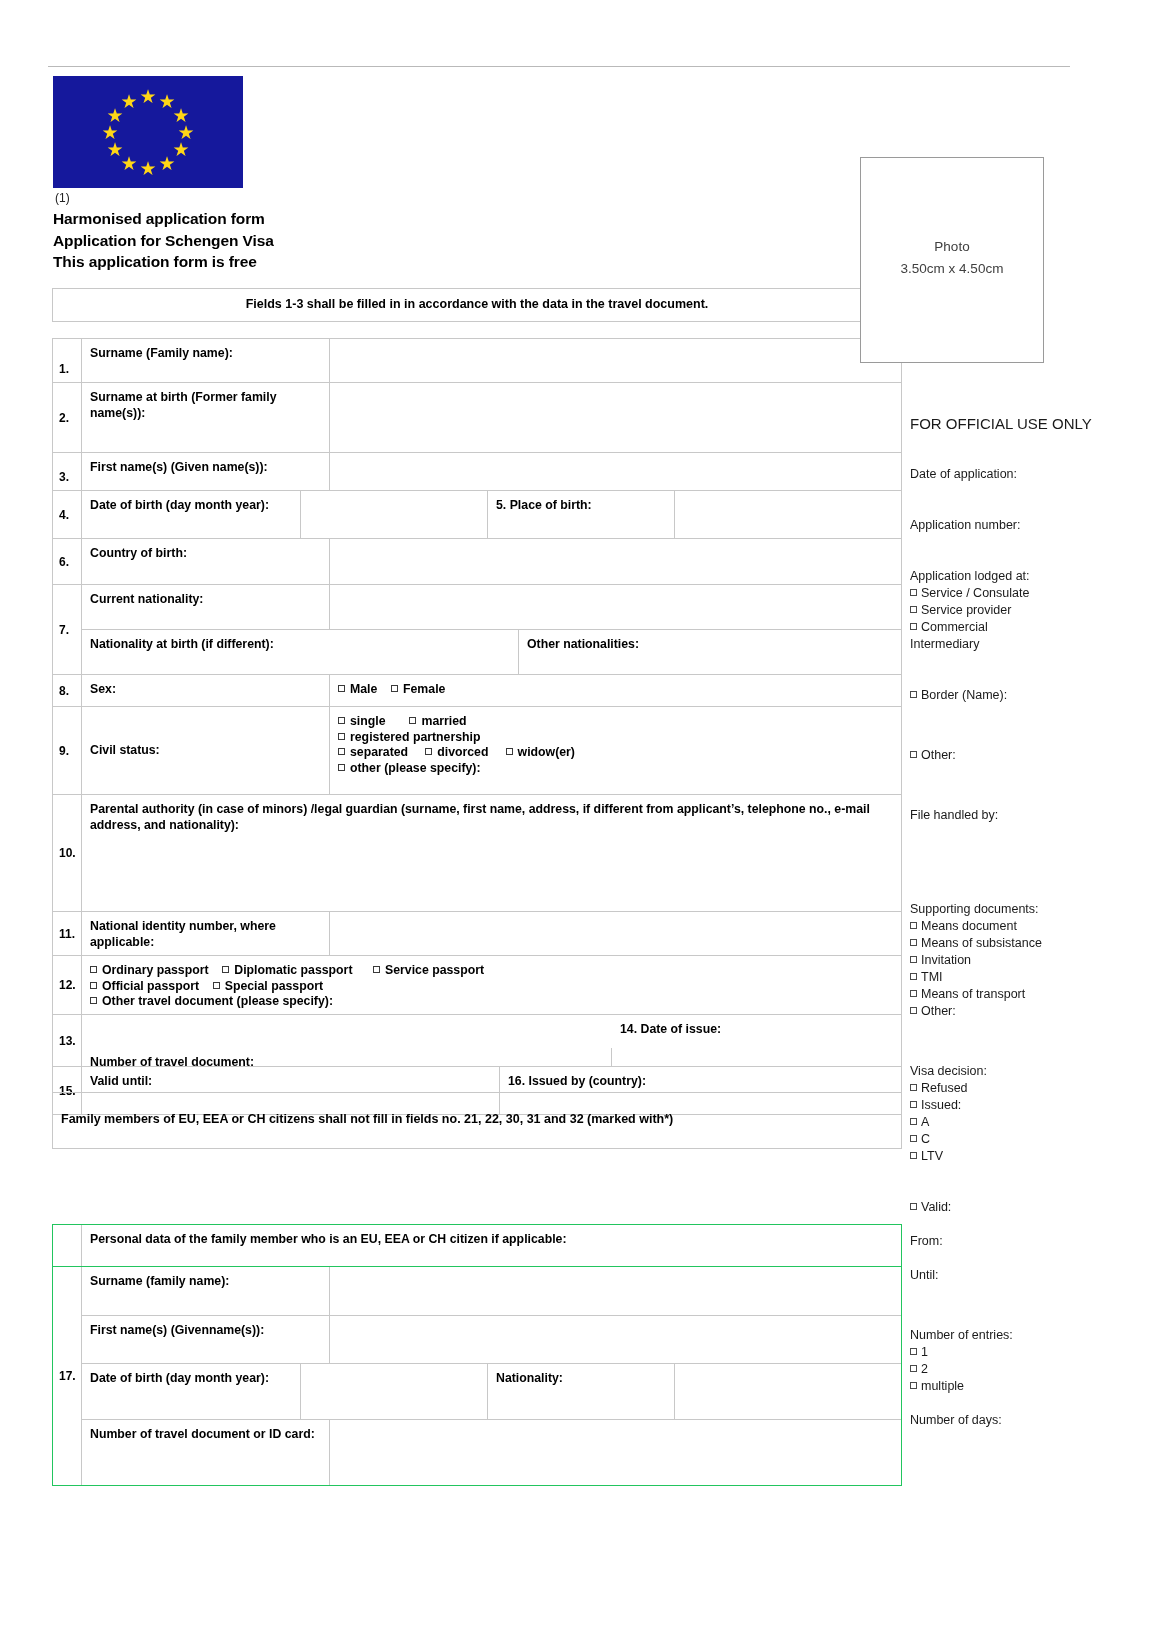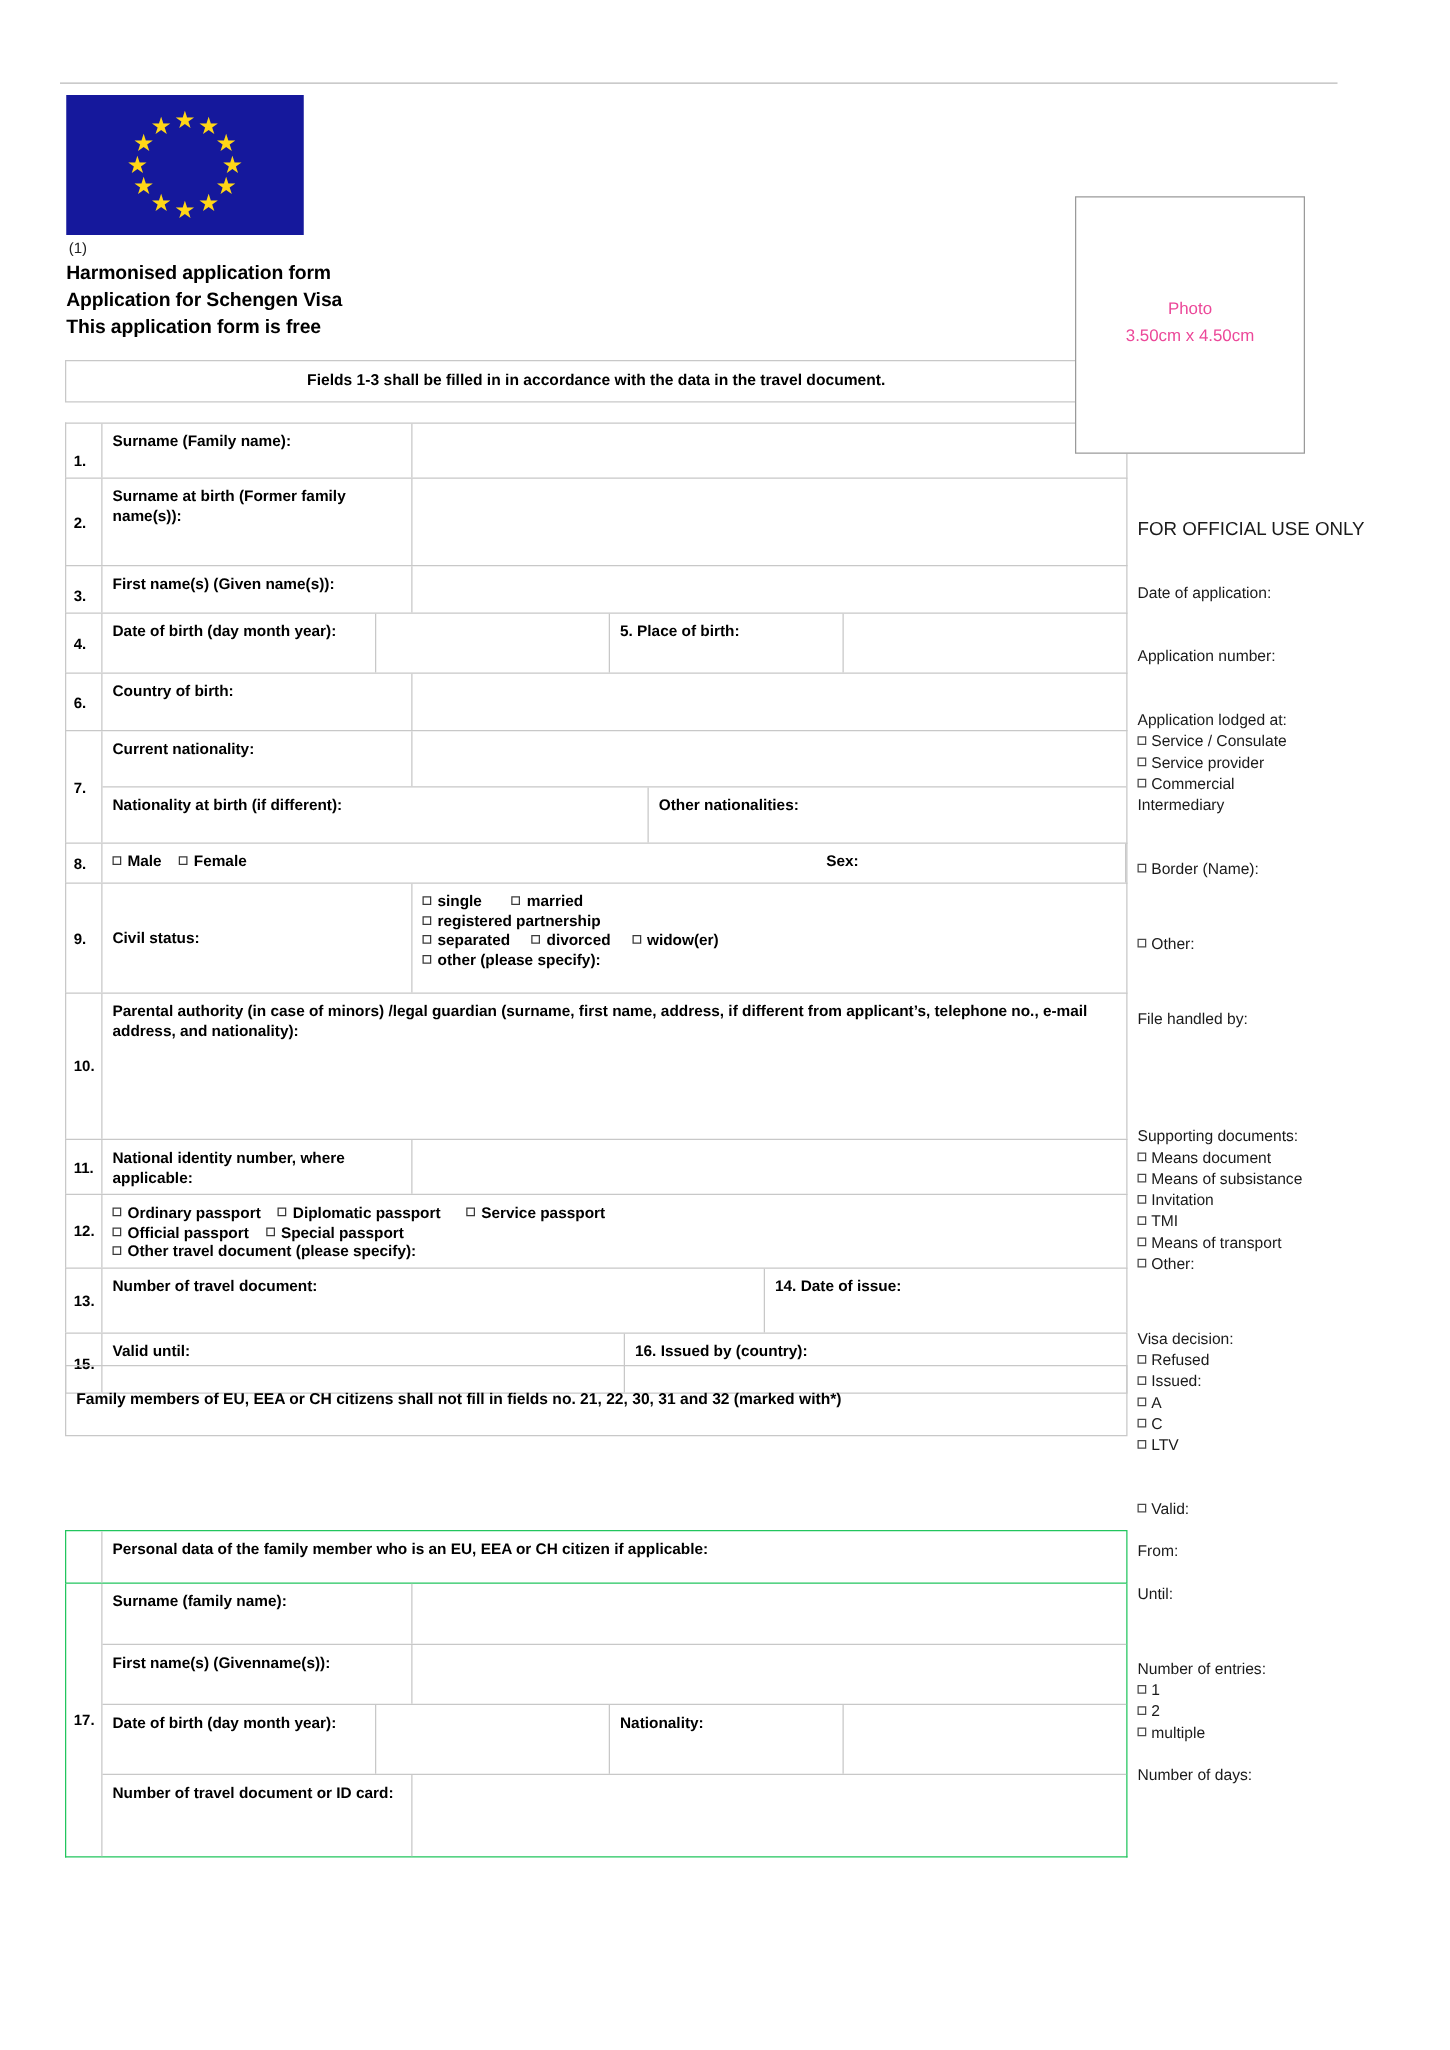--- a/index.html
+++ b/index.html
@@ -84,21 +84,21 @@
     background: #fff;
     z-index: 5;
   }
   .photo-box .ptext {
     position: absolute;
     left: 0;
     top: 78px;
     width: 100%;
     text-align: center;
     font-size: 13.5px;
-    color: #ec4899;
+    color: #404040;
     line-height: 22px;
   }
 
   
   .notice {
     position: absolute;
     left: 52px;
     top: 288px;
     width: 850px;
     height: 34px;
@@ -326,26 +326,26 @@
           <div class="cell b-r" style="width:437px;flex:0 0 437px;">Nationality at birth (if different):</div>
           <div class="cell" style="flex:1 1 auto;">Other nationalities:</div>
         </div>
       </div>
     </div>
 
     <div class="row" style="height:32px;">
       <div class="num mid">
           <span>8.</span>
         </div>
+      <div class="cell lab b-r">Sex:</div>
       <div class="cell val">
         <span class="opt"><span class="cb"></span><span>Male</span></span>
         &nbsp;&nbsp;
         <span class="opt"><span class="cb"></span><span>Female</span></span>
       </div>
-      <div class="cell lab b-r">Sex:</div>
     </div>
 
     <div class="row" style="height:88px;">
       <div class="num mid">
           <span>9.</span>
         </div>
       <div class="cell lab b-r" style="padding-top:0;display:flex;align-items:center;">
           <span>Civil status:</span>
         </div>
       <div class="cell val">
@@ -405,21 +405,21 @@
         <div>
           <span class="opt"><span class="cb"></span><span>Other travel document (please specify):</span></span>
         </div>
       </div>
     </div>
 
     <div class="row" style="height:52px;">
       <div class="num mid">
           <span>13.</span>
         </div>
-      <div class="cell b-r" style="width:530px;flex:0 0 530px;">Number of travel document:</div>
+      <div class="cell b-r" style="width:530px;flex:0 0 530px;margin-top:33px;">Number of travel document:</div>
       <div class="cell" style="flex:1 1 auto;">14.   Date of issue:</div>
     </div>
 
     <div class="row last" style="height:49px;">
       <div class="num mid">
           <span>15.</span>
         </div>
       <div class="cell b-r" style="width:418px;flex:0 0 418px;">Valid until:</div>
       <div class="cell" style="flex:1 1 auto;">16. Issued by (country):</div>
     </div>

